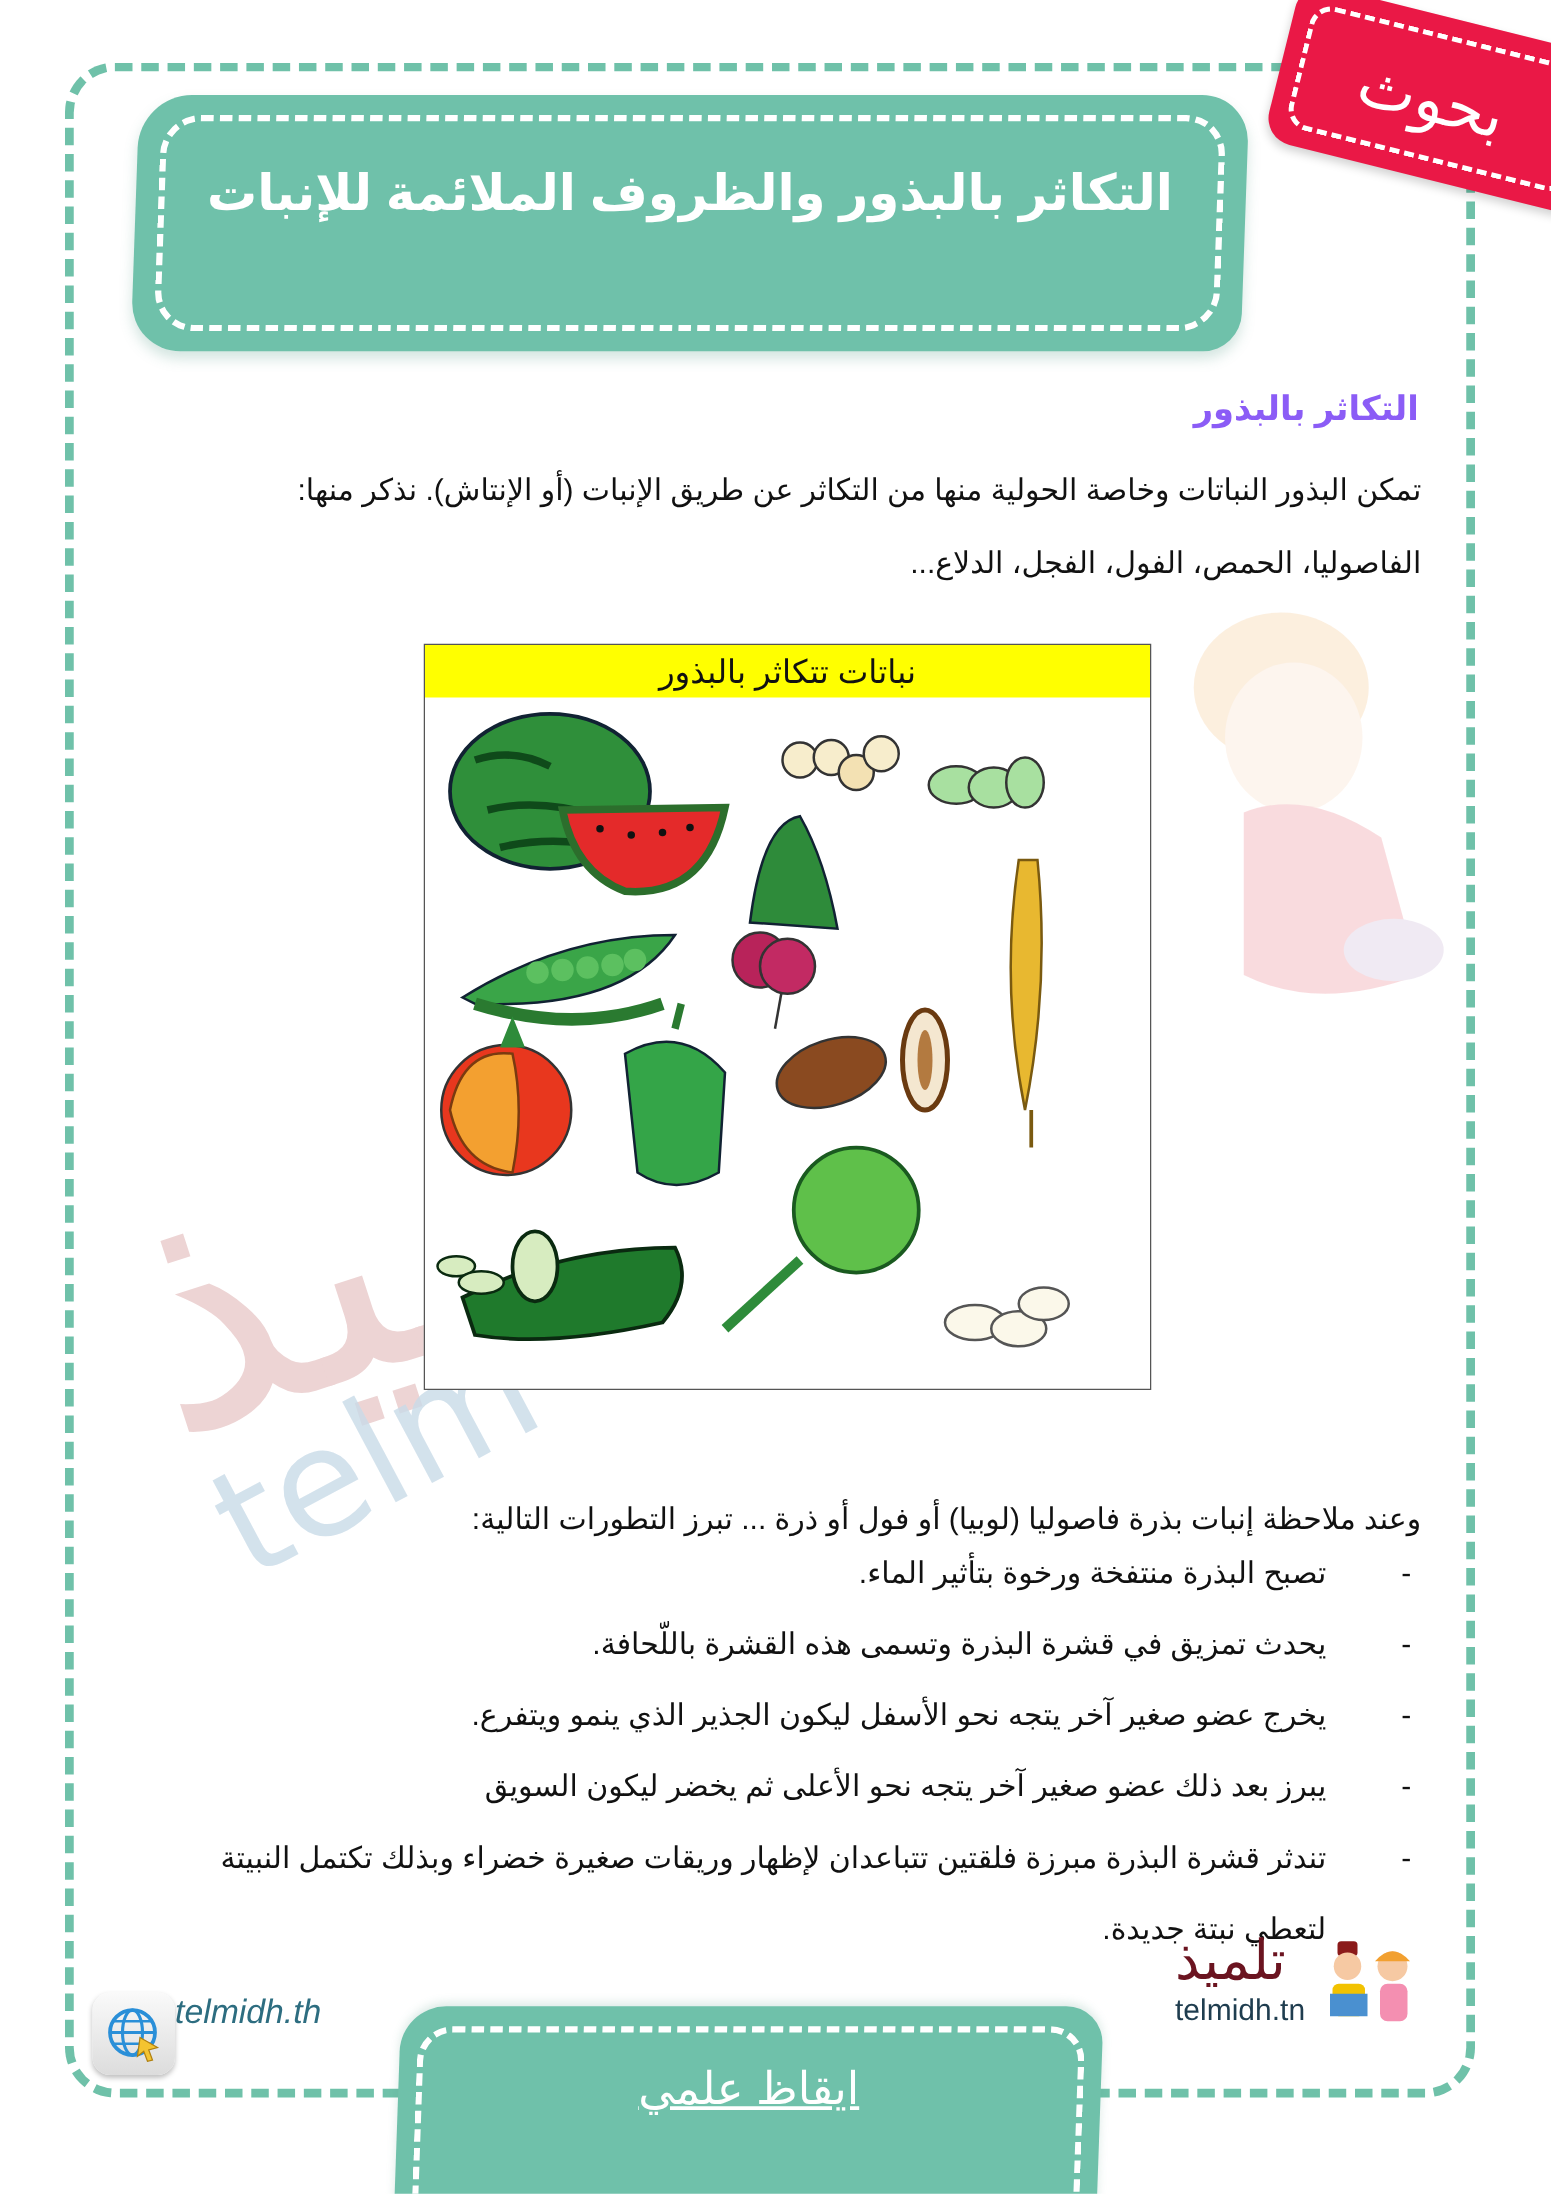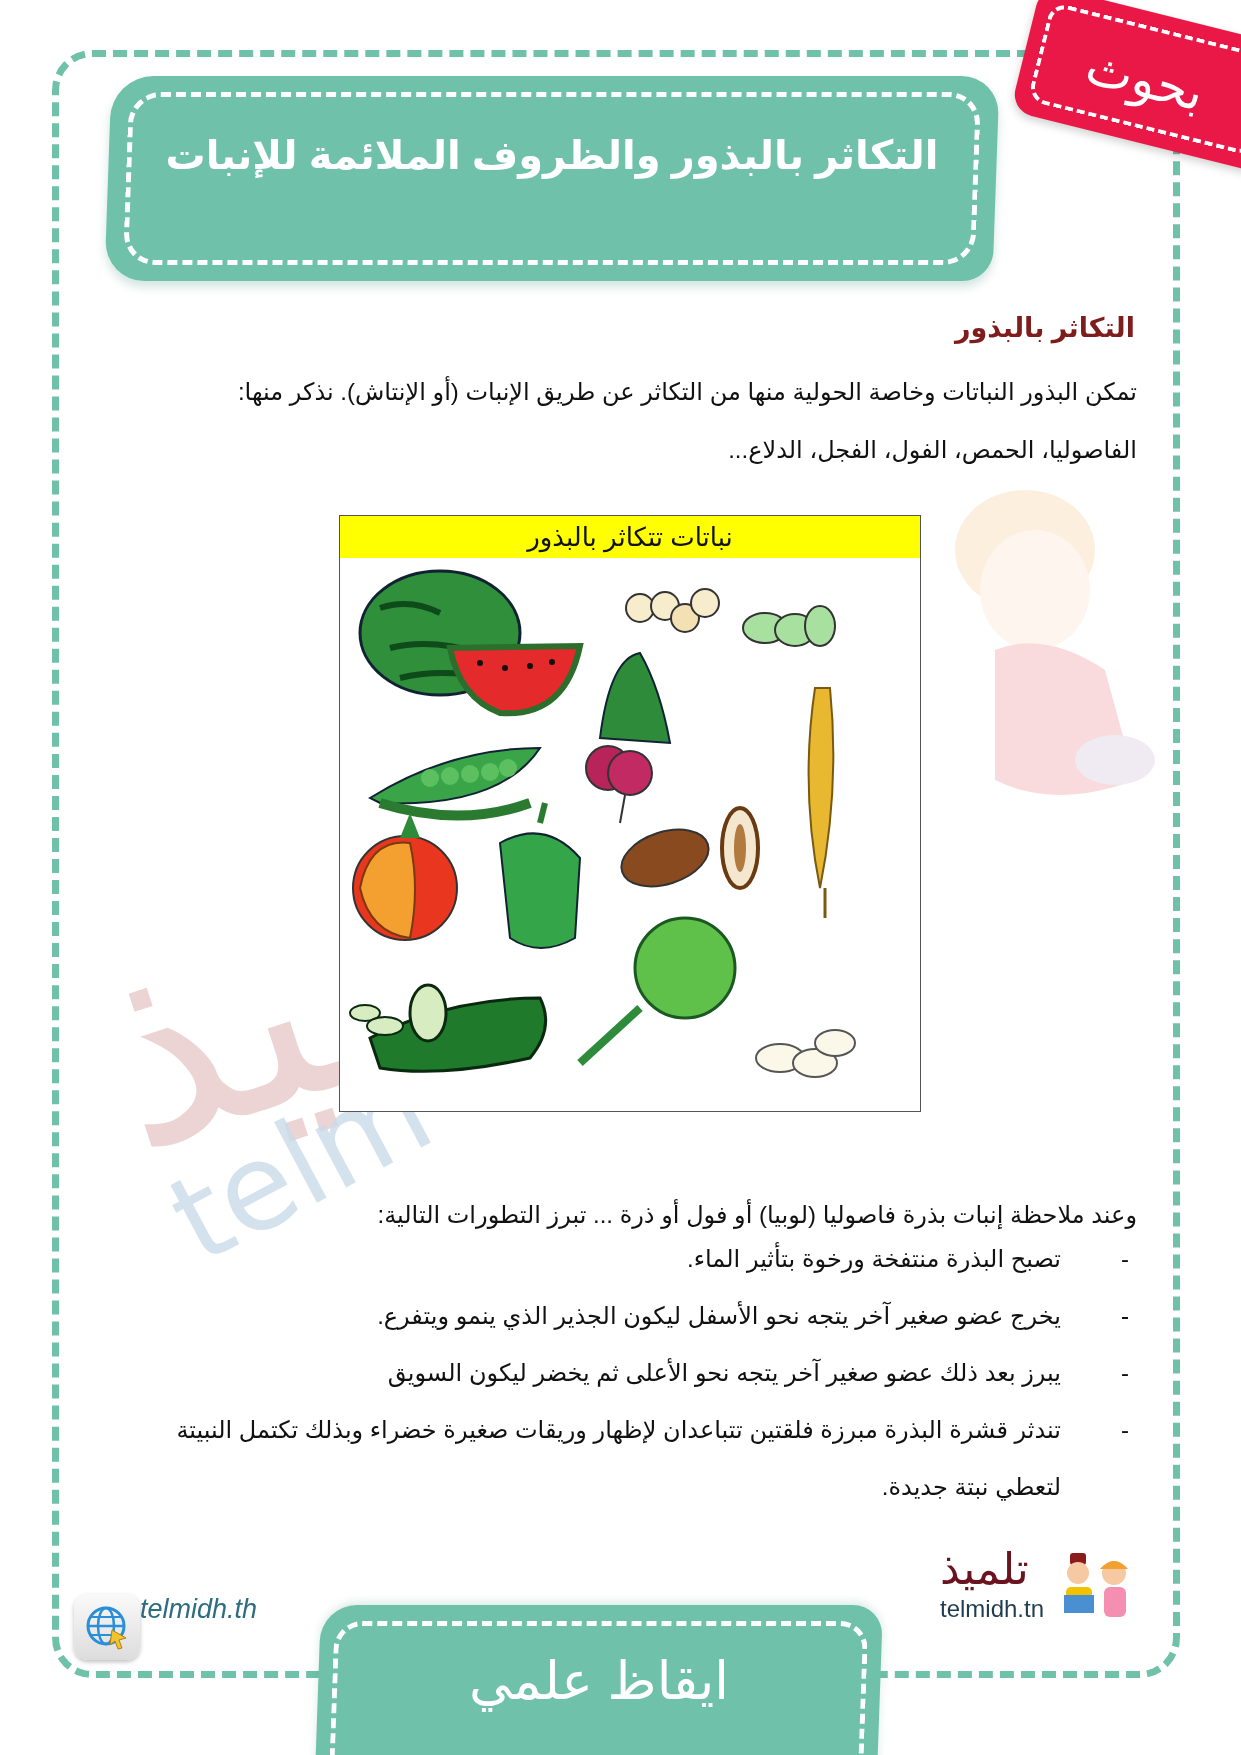--- a/index.html
+++ b/index.html
@@ -33,21 +33,21 @@
 
     
     .wm-girl { position: absolute; left: 935px; top: 480px; width: 230px; height: 340px; opacity: 0.18; }
     .wm-arabic { position: absolute; left: 100px; top: 860px; font-size: 260px; color: #e7c6c6;
                  opacity: 0.75; direction: rtl; transform: rotate(-18deg); font-family: "DejaVu Sans", sans-serif; }
     .wm-latin { position: absolute; left: 165px; top: 1095px; font-size: 120px; color: #c9dbe8;
                 opacity: 0.8; transform: rotate(-28deg); font-family: "DejaVu Sans", sans-serif; }
 
     
     .rtl { direction: rtl; text-align: right; }
-    .section-heading { position: absolute; right: 106px; top: 312px; color: #7f1d1d;
+    .section-heading { position: absolute; right: 106px; top: 312px; color: #8b5cf6;
                        font-weight: bold; font-size: 27px; }
     .para { position: absolute; right: 104px; font-size: 24px; white-space: nowrap; }
     .p1 { top: 378px; }
     .p2 { top: 436px; }
     .p3 { top: 1173px; margin-top: 28px; }
 
     .bullets { position: absolute; right: 104px; top: 1230px; width: 1030px; margin: 0; padding: 0; list-style: none; }
     .bullets li { position: relative; font-size: 24px; line-height: 57px; padding-right: 76px; direction: rtl; text-align: right; }
     .bullets li .dash { position: absolute; right: 8px; top: 0; }
     .bullets li.wrap { line-height: 57px; }
@@ -60,21 +60,21 @@
     .figure-art { position: relative; width: 100%; height: 553px; }
     .figure-art svg { position: absolute; left: 0; top: 0; }
 
     
     .footer-box { position: absolute; left: 318px; top: 1605px; width: 562px; height: 170px;
                   background: #6fc1aa; border-radius: 36px 30px 0 0; transform: skewX(-2deg);
                   box-shadow: 0 -3px 8px rgba(80,150,130,0.2); }
     .footer-box .inner { position: absolute; left: 14px; top: 16px; right: 14px; bottom: -10px;
                   border: 5px dashed #fff; border-bottom: none; border-radius: 28px 28px 0 0; }
     .footer-text { position: absolute; left: 318px; top: 1650px; width: 562px; text-align: center;
-                   color: #fff; font-size: 53px; direction: rtl; }
+                   color: #fff; font-size: 36px; direction: rtl; text-decoration: underline; }
 
     .site-left { position: absolute; left: 74px; top: 1594px; display: flex; align-items: flex-start; gap: 0; }
     .globe-btn { width: 66px; height: 66px; border-radius: 14px; background: linear-gradient(#fafafa, #dcdcdc);
                  box-shadow: 0 2px 4px rgba(0,0,0,0.25); display: flex; align-items: center; justify-content: center; position: relative; }
     .site-left-text { font-style: italic; font-size: 27px; color: #2d6d80; }
 
     .logo-right { position: absolute; left: 940px; top: 1551px; width: 200px; height: 80px; }
     .logo-ar { position: absolute; left: 0; top: -8px; font-size: 44px; color: #6b1420; direction: rtl; }
     .logo-lat { position: absolute; left: 0; top: 44px; font-size: 24px; color: #1f3d4f; }
   </style>
@@ -191,21 +191,21 @@
         <ellipse cx="495" cy="485" rx="20" ry="13" fill="#fbf8ea" stroke="#555" stroke-width="2"></ellipse>
       </g>
     </svg>
   </div>
 </div>
 
 <div class="para p3 rtl">وعند ملاحظة إنبات بذرة فاصوليا (لوبيا) أو فول أو ذرة ... تبرز التطورات التالية:</div>
 
 <ul class="bullets">
   <li><span class="dash">-</span><span>تصبح البذرة منتفخة ورخوة بتأثير الماء.</span></li>
-  <li><span class="dash">-</span></li>
+  <li><span class="dash">-</span><span>يحدث تمزيق في قشرة البذرة وتسمى هذه القشرة باللّحافة.</span></li>
   <li><span class="dash">-</span><span>يخرج عضو صغير آخر يتجه نحو الأسفل ليكون الجذير الذي ينمو ويتفرع.</span></li>
   <li><span class="dash">-</span><span>يبرز بعد ذلك عضو صغير آخر يتجه نحو الأعلى ثم يخضر ليكون السويق</span></li>
   <li class="wrap"><span class="dash">-</span><span>تندثر قشرة البذرة مبرزة فلقتين تتباعدان لإظهار وريقات صغيرة خضراء وبذلك تكتمل النبيتة لتعطي نبتة جديدة.</span></li>
 </ul>
 
 <div class="site-left">
   <div class="globe-btn">
     <svg width="46" height="46" viewBox="0 0 46 46">
       <circle cx="22" cy="22" r="18" fill="none" stroke="#2a8fd8" stroke-width="3"></circle>
       <ellipse cx="22" cy="22" rx="8" ry="18" fill="none" stroke="#2a8fd8" stroke-width="2.5"></ellipse>

